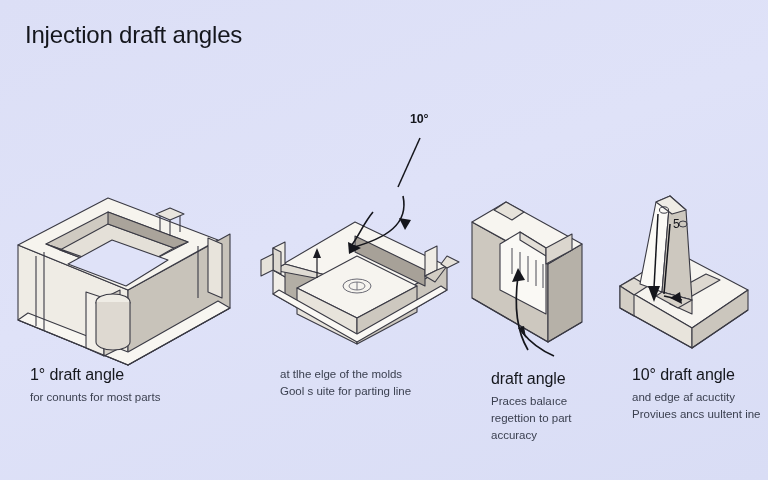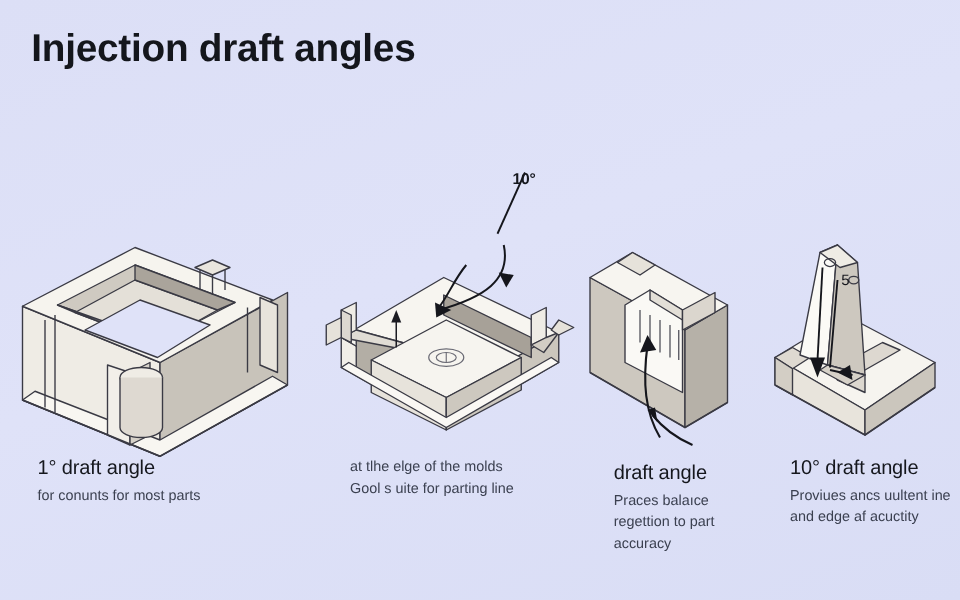--- a/index.html
+++ b/index.html
@@ -16,22 +16,22 @@
   #page {
     position: relative;
     width: 768px;
     height: 480px;
     background: linear-gradient(160deg, #dcdff6 0%, #dfe2f8 45%, #d9ddf5 100%);
   }
   .page-title {
     position: absolute;
     left: 25px;
     top: 21px;
-    font-size: 31px;
-    font-weight: 700;
+    font-size: 24px;
+    font-weight: 400;
     letter-spacing: -0.2px;
     color: #14161c;
     white-space: nowrap;
   }
 
   
   .panel {
     position: absolute;
     top: 170px;
     height: 200px;
@@ -168,21 +168,21 @@
 
       <g fill="none" stroke="#15161c" stroke-width="1.6">
         <path d="M148,6 C154,34 132,48 96,58"></path>
         <path d="M118,22 C108,34 104,46 96,56"></path>
       </g>
       <polygon points="93,52 106,58 94,64" fill="#15161c"></polygon>
       <polygon points="150,40 144,28 156,30" fill="#15161c"></polygon>
     </svg>
   </div>
 
-  <div class="lead-label" style="left:410px; top:136px;">10°</div>
+  <div class="lead-label" style="left:410px; top:112px;">10°</div>
   <svg class="panel" style="left:390px; top:135px; width:60px; height:60px;" width="60" height="60" viewBox="0 0 60 60">
     <polyline points="30,3 8,52" fill="none" stroke="#15161c" stroke-width="1.5"></polyline>
   </svg>
 
   <div class="caption" style="left:280px; top:366px;">
     <div class="cap-body">
       <div>at tlhe elge of the molds</div>
       <div>Gool s uite for parting line</div>
     </div>
   </div>
@@ -272,18 +272,18 @@
       <polygon points="54,122 48,106 60,106" fill="#15161c"></polygon>
       <polygon points="82,124 70,118 80,112" fill="#15161c"></polygon>
       <polyline points="64,116 82,120" stroke="#15161c" stroke-width="1.5" fill="none"></polyline>
       <text x="73" y="48" font-family="Liberation Sans, sans-serif" font-size="12" fill="#15161c">5</text>
     </svg>
   </div>
 
   <div class="caption" style="left:632px; top:366px;">
     <div class="cap-head">10° draft angle</div>
     <div class="cap-body">
+      <div>and edge af acuctity</div>
       <div>Proviues ancs uultent ine</div>
-      <div>and edge af acuctity</div>
     </div>
   </div>
 
 </div>
 
 </body></html>

